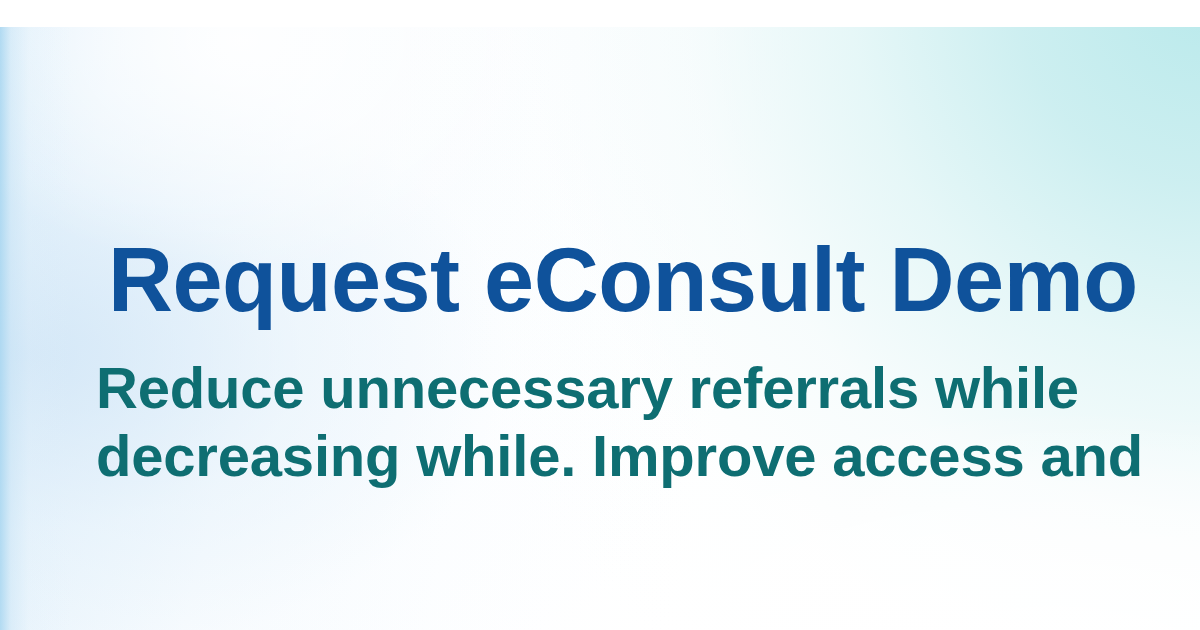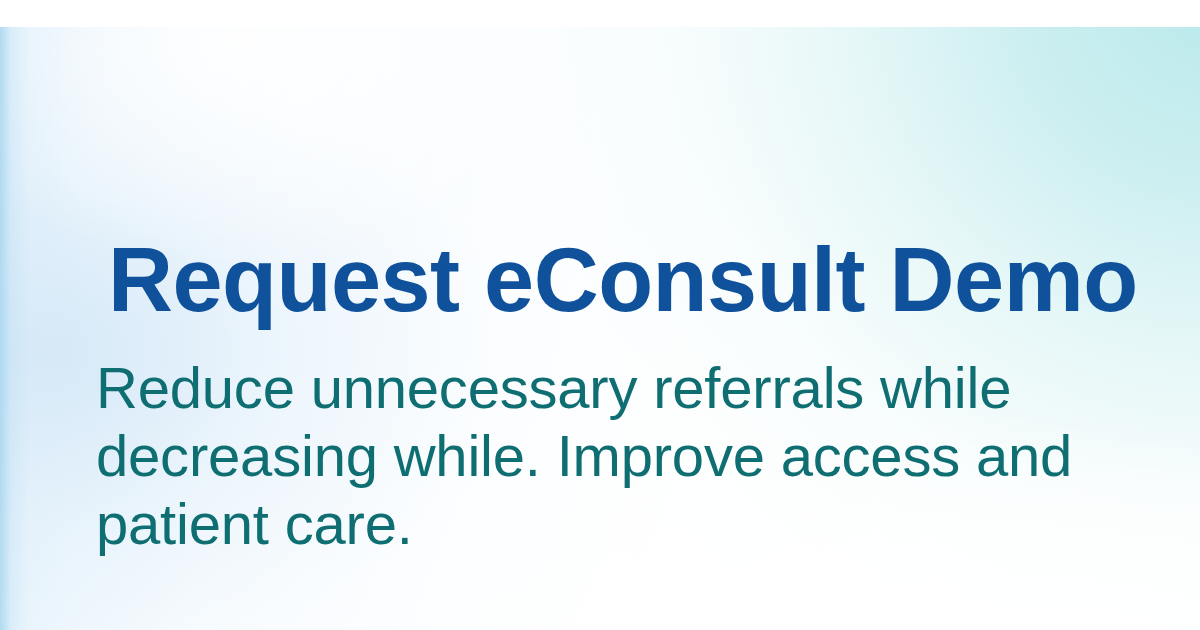--- a/index.html
+++ b/index.html
@@ -104,21 +104,21 @@
   }
 
   .subhead {
     position: absolute;
     left: 96px;
     top: 327px;
     margin: 0;
     width: 960px;
     font-family: "Liberation Sans", sans-serif;
     font-size: 58px;
-    font-weight: 400;
+    font-weight: 700;
     line-height: 68px;
     letter-spacing: -0.2px;
     color: #0e6e72;
   }
 
   .subhead-line {
     display: block;
     white-space: nowrap;
   }
 </style>
@@ -134,17 +134,16 @@
   <div class="bg-layer bg-bottom-white"></div>
   <div class="bg-layer bg-blue-edge"></div>
 
   <div class="content">
 
     <h1 class="headline">Request eConsult Demo</h1>
 
     <p class="subhead">
       <span class="subhead-line">Reduce unnecessary referrals while</span>
       <span class="subhead-line">decreasing while. Improve access and</span>
-      <span class="subhead-line">patient care.</span>
     </p>
 
   </div>
 </div>
 
 </body></html>

